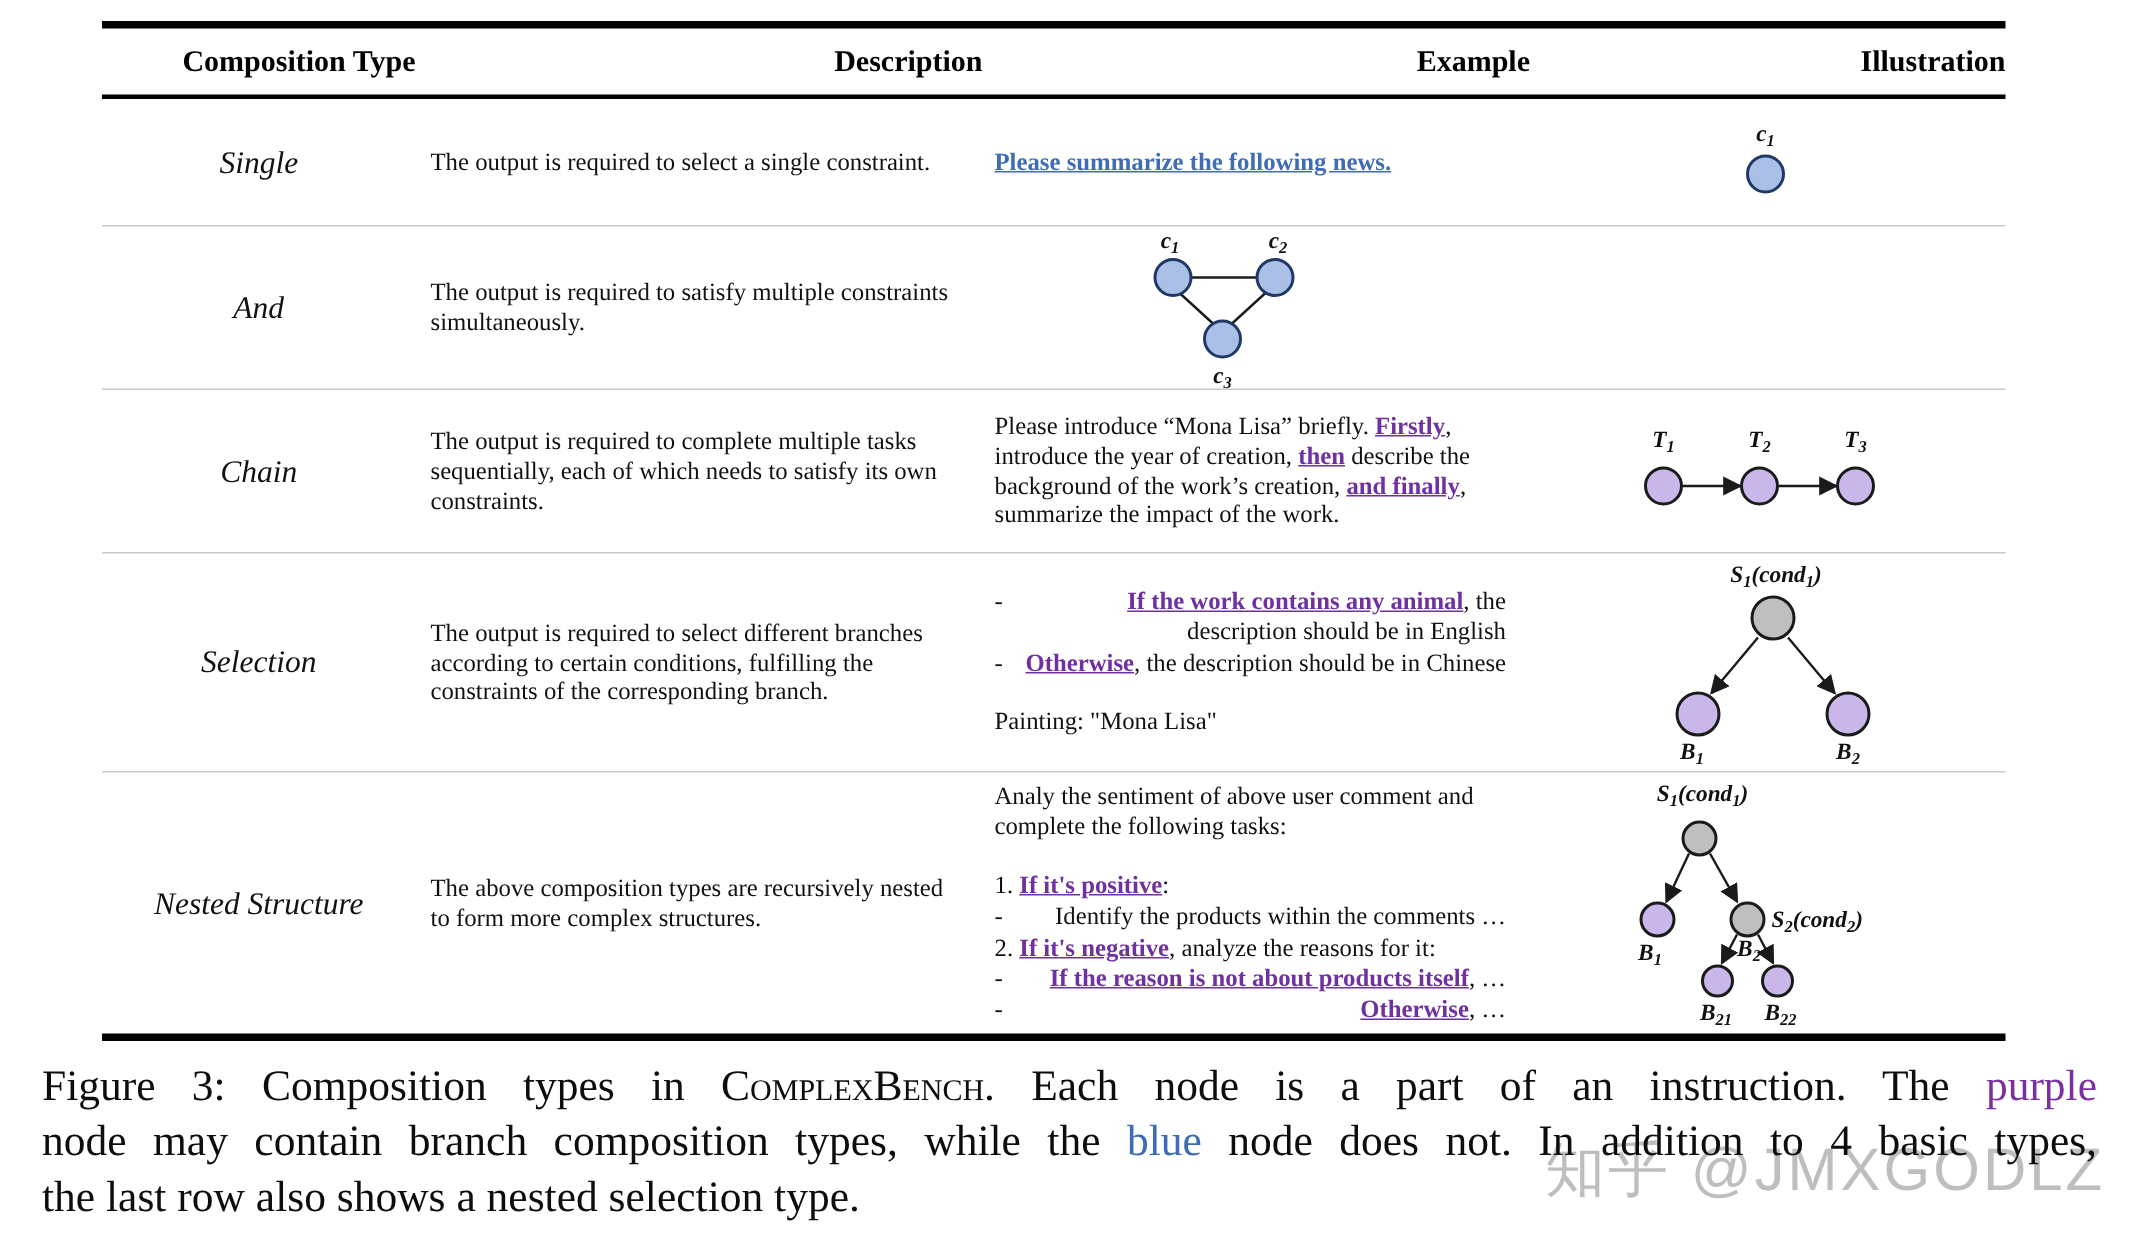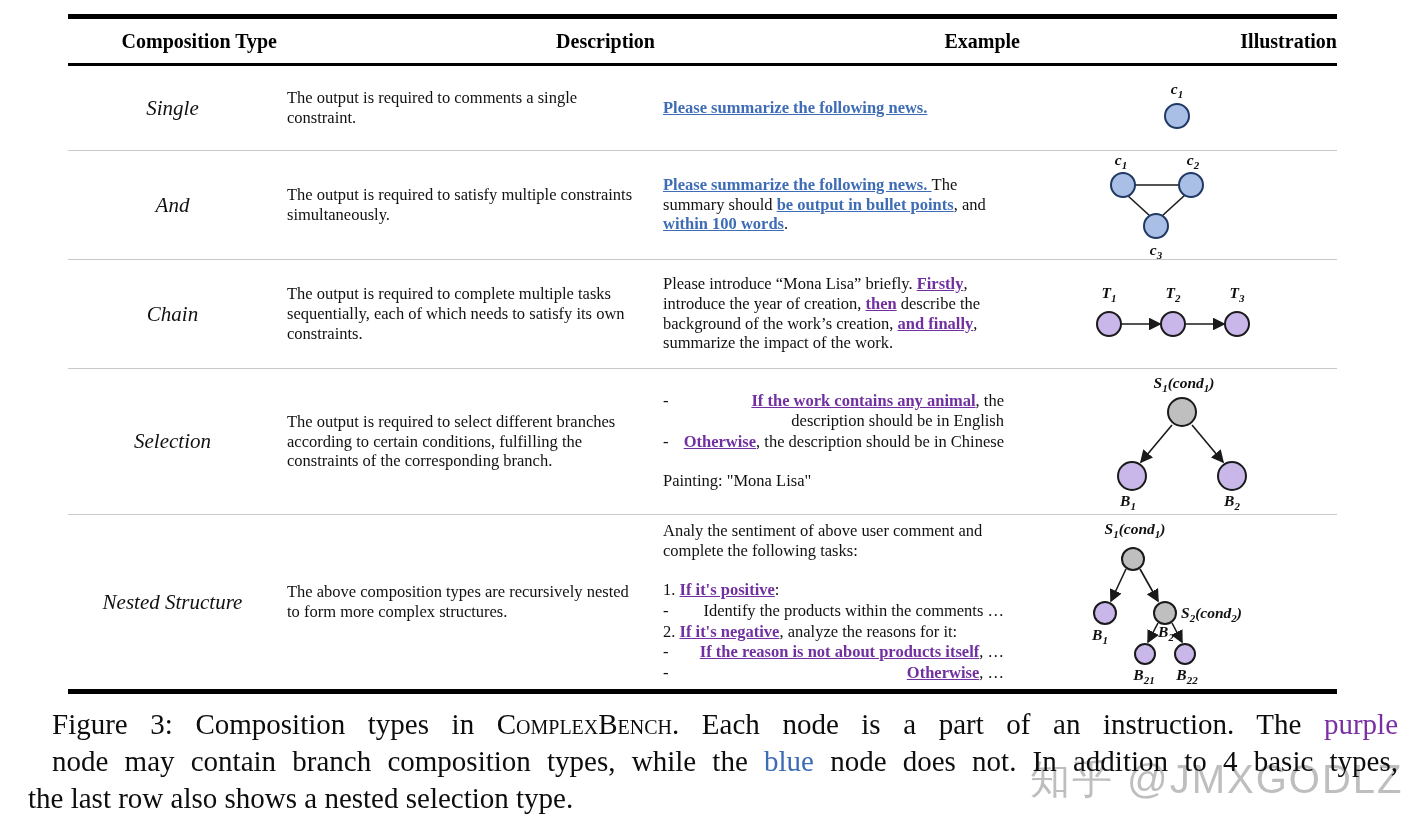--- a/index.html
+++ b/index.html
@@ -24,21 +24,21 @@
   .marker{width:16px;flex:none;}
   .ptext{flex:1;text-align:right;}
   .spacer{height:19px;}
   .seg-plain{color:#111;}
   .seg-blue{color:var(--blue_text);font-weight:bold;text-decoration:underline;}
   .seg-purple{color:var(--purple_text);font-weight:bold;text-decoration:underline;}
 
   
   .caption{position:absolute;left:28px;top:706px;width:1370px;z-index:2;
     font-family:"Liberation Serif",serif;font-size:29px;line-height:37px;color:#0d0d0d;}
-  .cap-line.just{text-align:justify;text-align-last:justify;margin-left:24px;}
+  .cap-line.just{text-align:justify;text-align-last:justify;}
   .cap-sc{font-variant:small-caps;}
   .cap-purple{color:var(--caption_purple);}
   .cap-blue{color:var(--caption_blue);}
 
   
   .watermark{position:absolute;left:1030px;top:752px;z-index:1;
     font-family:"Liberation Sans",sans-serif;font-size:40px;letter-spacing:2px;
     color:var(--watermark);opacity:0.72;white-space:nowrap;}
 </style>
 </head>
@@ -49,43 +49,40 @@
   <div class="paper-table">
     <div class="thead">
       <div class="th">Composition Type</div>
       <div class="th">Description</div>
       <div class="th">Example</div>
       <div class="th">Illustration</div>
     </div>
     <div class="tbody">
   <div class="trow r1">
     <div class="cell type-cell">Single</div>
-    <div class="cell desc-cell">The output is required to comments a single constraint.</div>
+    <div class="cell desc-cell">The output is required to select a single constraint.</div>
     <div class="cell example-cell">
             <div class="para"><span class="ptext"><span class="seg-blue">Please summarize the following news.</span></span></div>
           </div>
     <div class="cell illus-cell">
             <svg width="130" height="64">
               <defs>
                 <marker id="ah0" markerWidth="9" markerHeight="8" refX="7" refY="4" orient="auto">
                   <path d="M0,0 L8,4 L0,8 z" fill="#1a1a1a"></path>
                 </marker>
               </defs>
               <circle cx="63" cy="40" r="12" fill="#aabfe5" stroke="#1f3864" stroke-width="2"></circle>
               <text x="63" y="18" text-anchor="middle" font-family="&quot;Liberation Serif&quot;, serif" font-size="15.5" font-weight="bold" font-style="italic" fill="#111"><tspan>c</tspan><tspan font-size="11" dy="3.5">1</tspan></text>
             </svg>
           </div>
   </div>
 
   <div class="trow r2">
     <div class="cell type-cell">And</div>
     <div class="cell desc-cell">The output is required to satisfy multiple constraints simultaneously.</div>
-    <div class="cell example-cell">
-            <div class="para"><span class="ptext"><span class="seg-blue">Please summarize the following news. </span><span class="seg-plain">The summary should </span><span class="seg-blue">be output in bullet points</span><span class="seg-plain">, and </span><span class="seg-blue">within 100 words</span><span class="seg-plain">.</span></span></div>
-          </div>
     <div class="cell illus-cell">
             <svg width="200" height="108">
               <defs>
                 <marker id="ah1" markerWidth="9" markerHeight="8" refX="7" refY="4" orient="auto">
                   <path d="M0,0 L8,4 L0,8 z" fill="#1a1a1a"></path>
                 </marker>
               </defs>
               <line x1="56" y1="34" x2="100" y2="34" stroke="#1a1a1a" stroke-width="1.6"></line>
               <line x1="48" y1="44" x2="71" y2="65" stroke="#1a1a1a" stroke-width="1.6"></line>
               <line x1="106" y1="44" x2="83" y2="65" stroke="#1a1a1a" stroke-width="1.6"></line>

